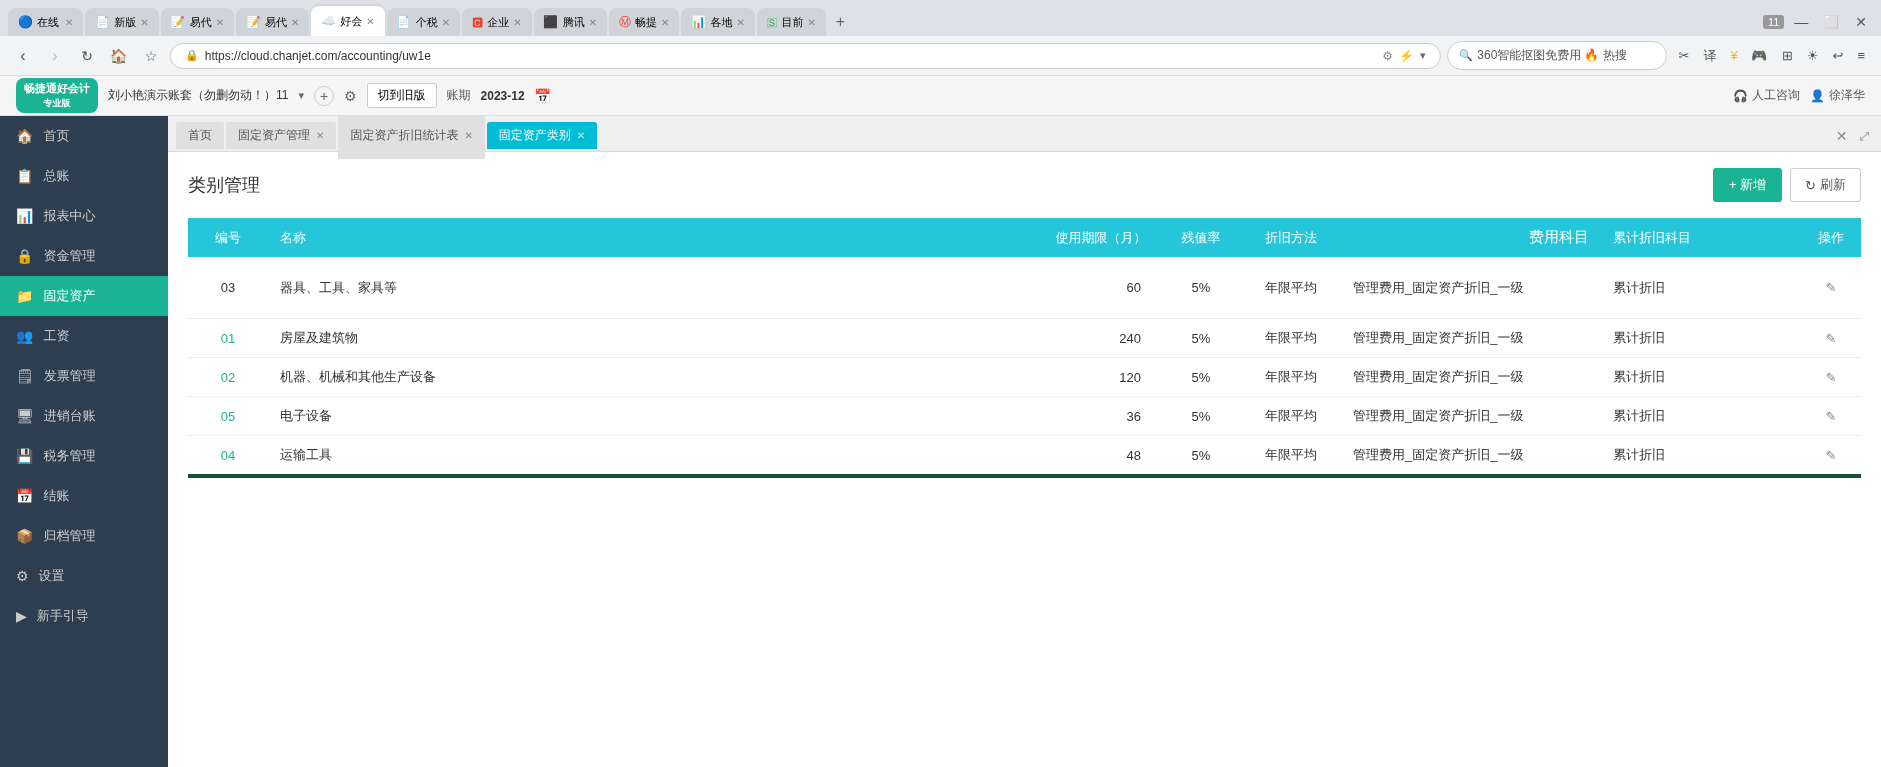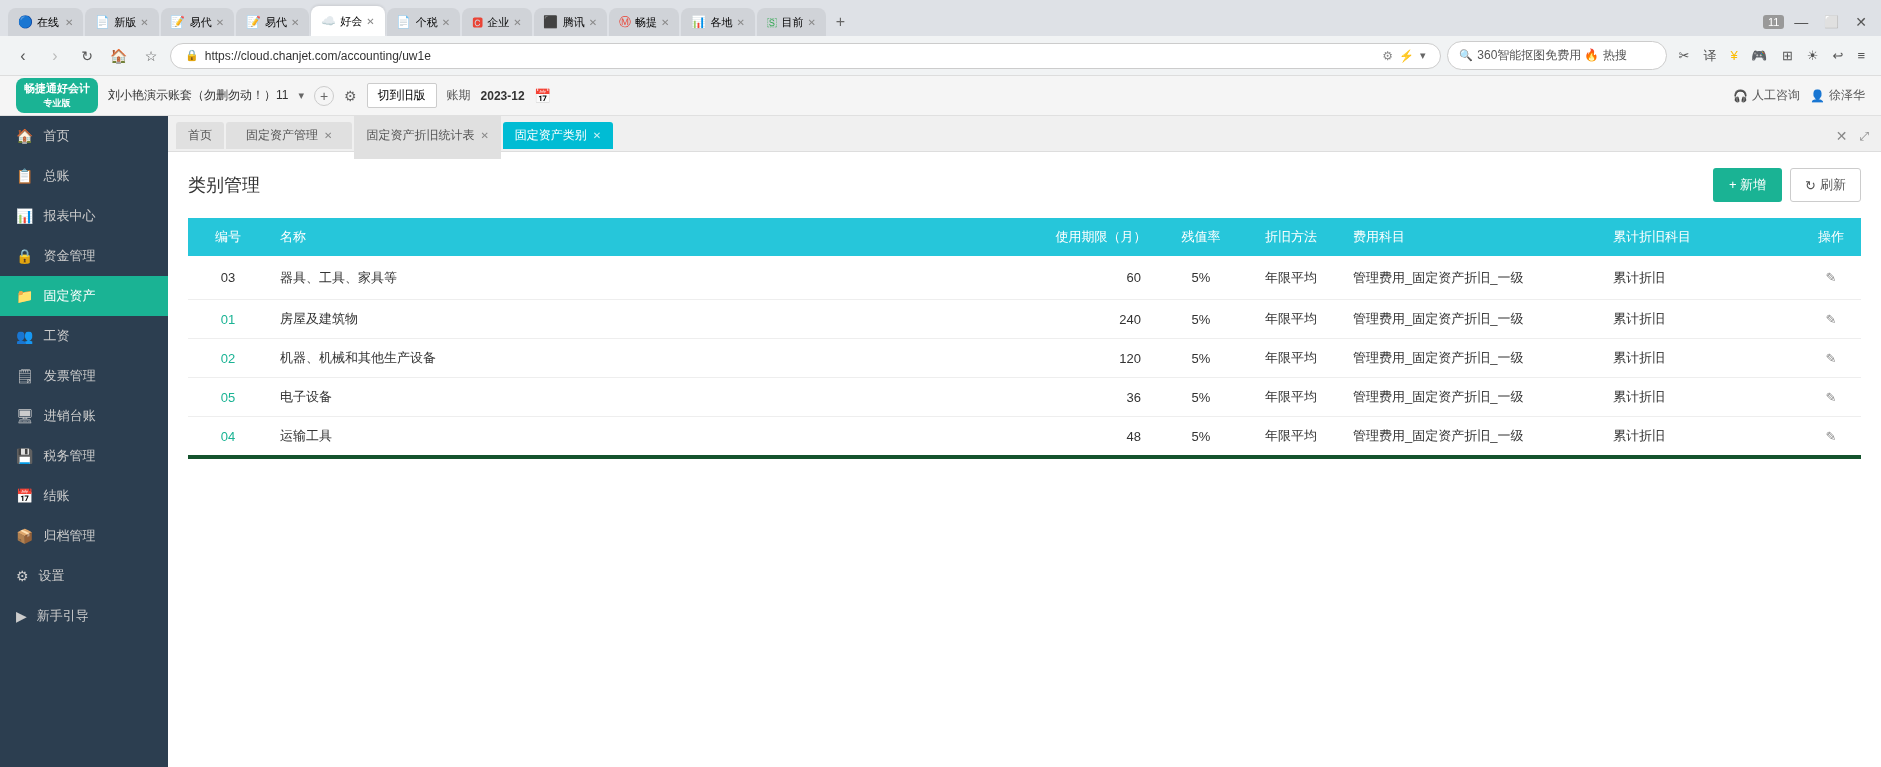--- a/index.html
+++ b/index.html
@@ -199,21 +199,21 @@
     </div>
 
   </div>
 
   <div style="flex:1; display:flex; flex-direction:column; background:#fff; overflow:hidden; position:relative;">
 
     <div style="display:flex; align-items:center; background:#f0f0f0; border-bottom:1px solid #ddd; padding:4px 8px 0; gap:2px; height:36px;">
       <div style="display:flex; align-items:center; gap:4px; padding:5px 12px; font-size:12px; cursor:pointer; background:#e0e0e0; color:#555; border-radius:3px 3px 0 0;">
         <span>首页</span>
       </div>
-      <div style="display:flex; align-items:center; gap:4px; padding:5px 20px; font-size:12px; cursor:pointer; background:#e0e0e0; color:#555; border-radius:3px 3px 0 0;">
+      <div style="display:flex; align-items:center; gap:4px; padding:5px 12px; font-size:12px; cursor:pointer; background:#e0e0e0; color:#555; border-radius:3px 3px 0 0;">
         <span>固定资产管理</span>
         <span style="color:#888; font-size:10px; margin-left:2px;">✕</span>
       </div>
       <div style="display:flex; align-items:center; gap:4px; padding:15px 12px; font-size:12px; cursor:pointer; background:#e0e0e0; color:#555; border-radius:3px 3px 0 0;">
         <span>固定资产折旧统计表</span>
         <span style="color:#888; font-size:10px; margin-left:2px;">✕</span>
       </div>
       <div style="display:flex; align-items:center; gap:4px; padding:5px 12px; font-size:12px; cursor:pointer; background:#00bcd4; color:#fff; border-radius:3px 3px 0 0;">
         <span>固定资产类别</span>
         <span style="color:rgba(255,255,255,0.8); font-size:10px; margin-left:2px;">✕</span>
@@ -237,29 +237,29 @@
       </div>
 
       <table style="width:100%; border-collapse:collapse;">
         <thead>
           <tr style="background:#26c6da; color:white;">
             <th style="padding:10px 12px; font-weight:normal; font-size:13px; text-align:center; width:80px;">编号</th>
             <th style="padding:10px 12px; font-weight:normal; font-size:13px; text-align:left;">名称</th>
             <th style="padding:10px 12px; font-weight:normal; font-size:13px; text-align:center; width:120px;">使用期限（月）</th>
             <th style="padding:10px 12px; font-weight:normal; font-size:13px; text-align:center; width:80px;">残值率</th>
             <th style="padding:10px 12px; font-weight:normal; font-size:13px; text-align:center; width:100px;">折旧方法</th>
-            <th style="padding:10px 12px; font-weight:normal; font-size:13px; text-align:left; width:260px;">费用科目</th>
+            <th style="padding:10px 12px; font-weight:normal; font-size:15px; text-align:right; width:260px;">费用科目</th>
             <th style="padding:10px 12px; font-weight:normal; font-size:13px; text-align:left; width:200px;">累计折旧科目</th>
             <th style="padding:10px 12px; font-weight:normal; font-size:13px; text-align:center; width:60px;">操作</th>
           </tr>
         </thead>
         <tbody>
 
           <tr style="border-bottom:1px solid #eee;">
-            <td style="padding:14px 12px; font-size:13px; color:#333; text-align:center;">03</td>
+            <td style="padding:23px 12px; font-size:13px; color:#333; text-align:center;">03</td>
             <td style="padding:10px 12px; font-size:13px; color:#333;">器具、工具、家具等</td>
             <td style="padding:10px 12px; font-size:13px; color:#333; text-align:right; padding-right:20px;margin-top:47px;">60</td>
             <td style="padding:10px 12px; font-size:13px; color:#333; text-align:center;">5%</td>
             <td style="padding:10px 12px; font-size:13px; color:#333; text-align:center;">年限平均</td>
             <td style="padding:10px 12px; font-size:13px; color:#333;">管理费用_固定资产折旧_一级</td>
             <td style="padding:10px 12px; font-size:13px; color:#333;">累计折旧</td>
             <td style="padding:10px 12px; font-size:13px; text-align:center;"><span style="color:#888; cursor:pointer;">✎</span></td>
           </tr>
 
           <tr style="border-bottom:1px solid #eee;">

